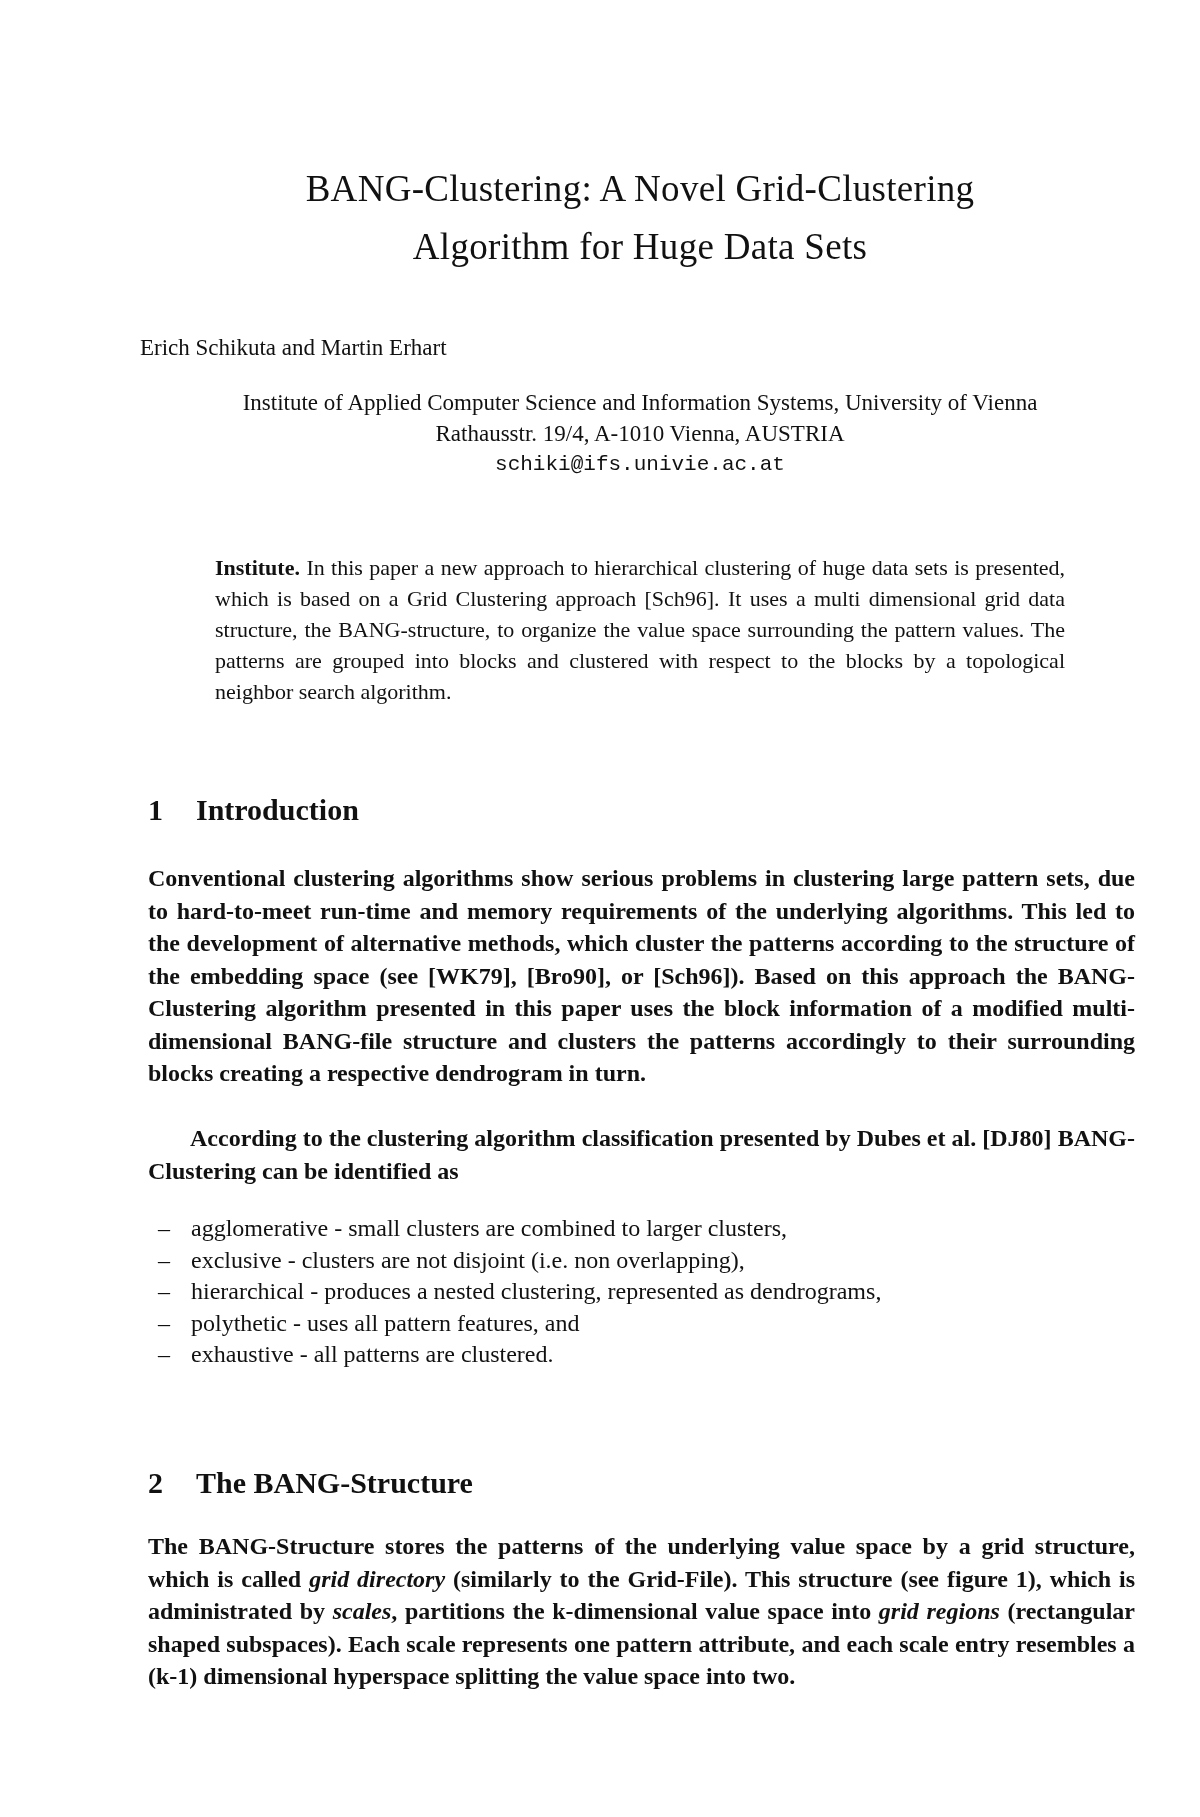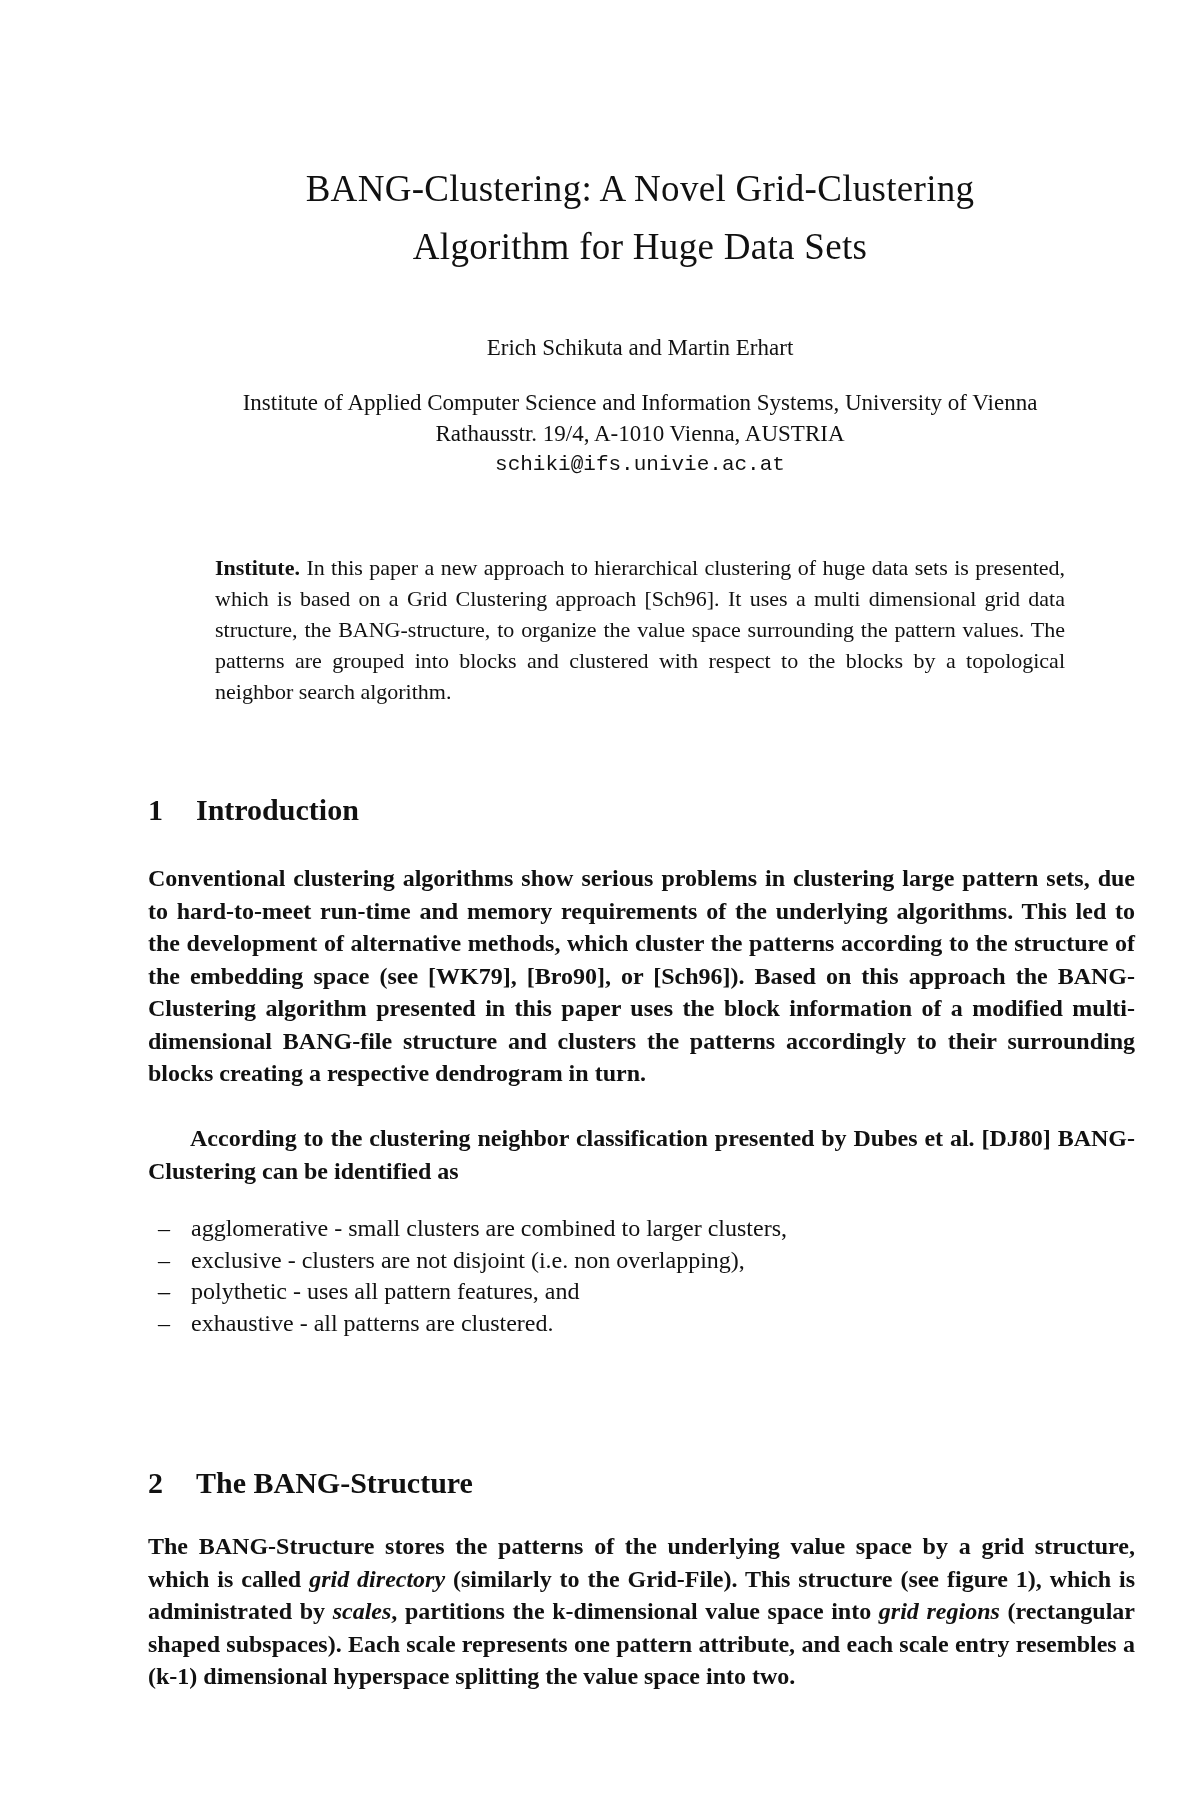--- a/index.html
+++ b/index.html
@@ -31,21 +31,21 @@
       line-height: 58px;
       font-weight: normal;
       letter-spacing: 0.3px;
       margin: 0;
     }
     .title span { display: block; }
     .authors {
       position: absolute;
       left: 100px; width: 1000px;
       top: 333px;
-      text-align: center;
+      text-align: left;
       font-size: 23px;
       line-height: 30px;
     }
     .affil {
       position: absolute;
       left: 90px; width: 1020px;
       top: 387px;
       text-align: center;
       font-size: 23px;
       line-height: 31px;
@@ -127,26 +127,27 @@
   <div class="abstract">
     <span class="label">Institute.</span>
     <span>In this paper a new approach to hierarchical clustering of huge data sets is presented, which is based on a Grid Clustering approach [Sch96]. It uses a multi dimensional grid data structure, the BANG-structure, to organize the value space surrounding the pattern values. The patterns are grouped into blocks and clustered with respect to the blocks by a topological neighbor search algorithm.</span>
   </div>
 
   <h2 class="section-heading sec1">
     <span class="num">1</span><span>Introduction</span>
   </h2>
 
   <p class="para p1">Conventional clustering algorithms show serious problems in clustering large pattern sets, due to hard-to-meet run-time and memory requirements of the underlying algorithms. This led to the development of alternative methods, which cluster the patterns according to the structure of the embedding space (see [WK79], [Bro90], or [Sch96]). Based on this approach the BANG-Clustering algorithm presented in this paper uses the block information of a modified multi-dimensional BANG-file structure and clusters the patterns accordingly to their surrounding blocks creating a respective dendrogram in turn.</p>
-  <p class="para p2">According to the clustering neighbor classification presented by Dubes et al. [DJ80] BANG-Clustering can be identified as</p>
+  <p class="para p2">According to the clustering algorithm classification presented by Dubes et al. [DJ80] BANG-Clustering can be identified as</p>
 
   <ul class="bullets">
     <li><span class="dash">–</span><span>agglomerative - small clusters are combined to larger clusters,</span></li>
     <li><span class="dash">–</span><span>exclusive - clusters are not disjoint (i.e. non overlapping),</span></li>
     <li><span class="dash">–</span></li>
+    <li><span class="dash"></span><span>hierarchical - produces a nested clustering, represented as dendrograms,</span></li>
     <li><span class="dash">–</span><span>polythetic - uses all pattern features, and</span></li>
     <li><span class="dash">–</span><span>exhaustive - all patterns are clustered.</span></li>
   </ul>
 
   <h2 class="section-heading sec2">
     <span class="num">2</span><span>The BANG-Structure</span>
   </h2>
 
   <p class="para p3"><span>The BANG-Structure stores the patterns of the underlying value space by a grid structure, which is called </span><em>grid directory</em><span> (similarly to the Grid-File). This structure (see figure 1), which is administrated by </span><em>scales</em><span>, partitions the k-dimensional value space into </span><em>grid regions</em><span> (rectangular shaped subspaces). Each scale represents one pattern attribute, and each scale entry resembles a (k-1) dimensional hyperspace splitting the value space into two.</span></p>
 

